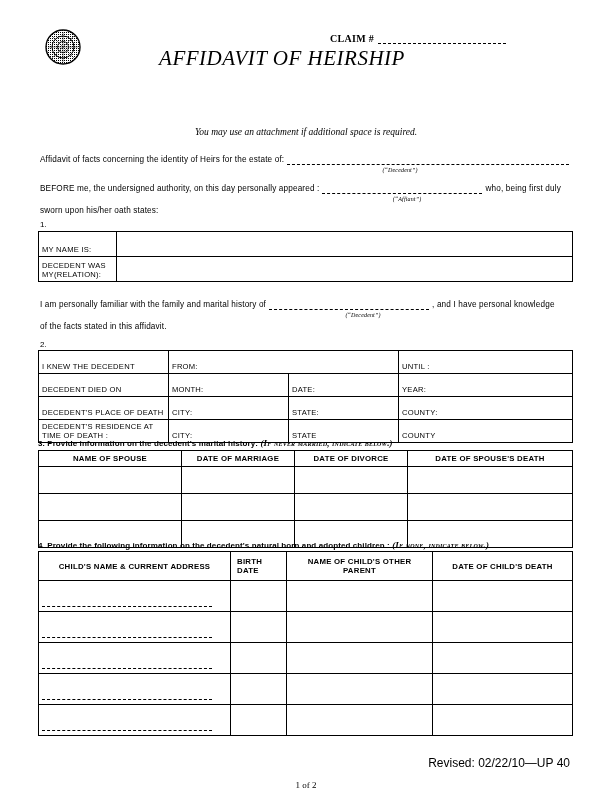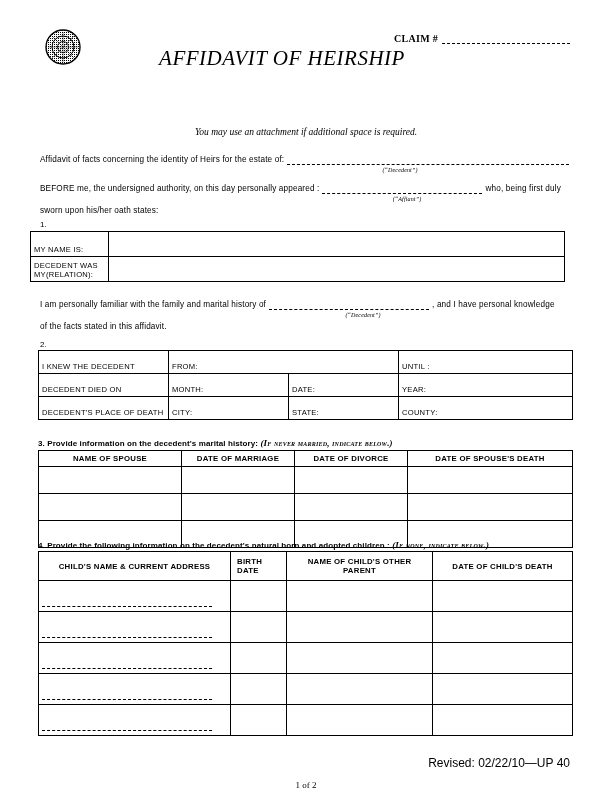--- a/index.html
+++ b/index.html
@@ -31,21 +31,20 @@
     width: 42px;
     height: 42px;
   }
   .claim-row {
     position: absolute;
     left: 330px;
     top: 33px;
     width: 240px;
     display: flex;
     align-items: flex-end;
-    justify-content: flex-end;
     font-family: "Liberation Serif", serif;
   }
   .claim-label {
     font-size: 10px;
     font-weight: bold;
     letter-spacing: .3px;
     white-space: nowrap;
   }
   .dash-fill {
     flex: 1 1 auto;
@@ -233,21 +232,21 @@
       <span class="txt">BEFORE me, the undersigned authority, on this day personally appeared :</span>
       <span class="fillline fixed160"></span>
       <span class="txt">who, being first duly</span>
     </div>
     <div class="caption" style="margin-left:312px; width:110px;">(“Affiant”)</div>
   </div>
   <div class="para" style="left:40px; top:205px;">sworn upon his/her oath states:</div>
 
   <div class="num-label" style="left:40px; top:220px;">1.</div>
 
-  <table class="form" style="left:30px; top:231px; width:534px;border-radius:19px;">
+  <table class="form" style="left:38px; top:231px; width:534px;border-radius:19px;">
     <colgroup>
         <col style="width:78px">
         <col style="width:456px">
       </colgroup>
     <tbody>
       <tr>
         <td class="label-cell" style="height:20px;">MY NAME IS:</td>
         <td></td>
       </tr>
       <tr>
@@ -287,20 +286,26 @@
         <td>MONTH:</td>
         <td>DATE:</td>
         <td>YEAR:</td>
       </tr>
       <tr>
         <td class="label-cell" style="height:18px;">DECEDENT'S PLACE OF DEATH</td>
         <td>CITY:</td>
         <td>STATE:</td>
         <td>COUNTY:</td>
       </tr>
+      <tr>
+        <td class="label-cell" style="height:18px; line-height:9px; vertical-align:top; padding-top:2px;">DECEDENT'S RESIDENCE AT TIME OF DEATH :</td>
+        <td>CITY:</td>
+        <td>STATE</td>
+        <td>COUNTY</td>
+      </tr>
     </tbody>
   </table>
 
   <div class="section-head" style="left:38px; top:438px;">
     <span>3. Provide information on the decedent's marital history:</span>
     <span class="note">(If never married, indicate below.)</span>
   </div>
 
   <table class="form" style="left:38px; top:450px; width:534px;padding-left:13px;">
     <colgroup>

